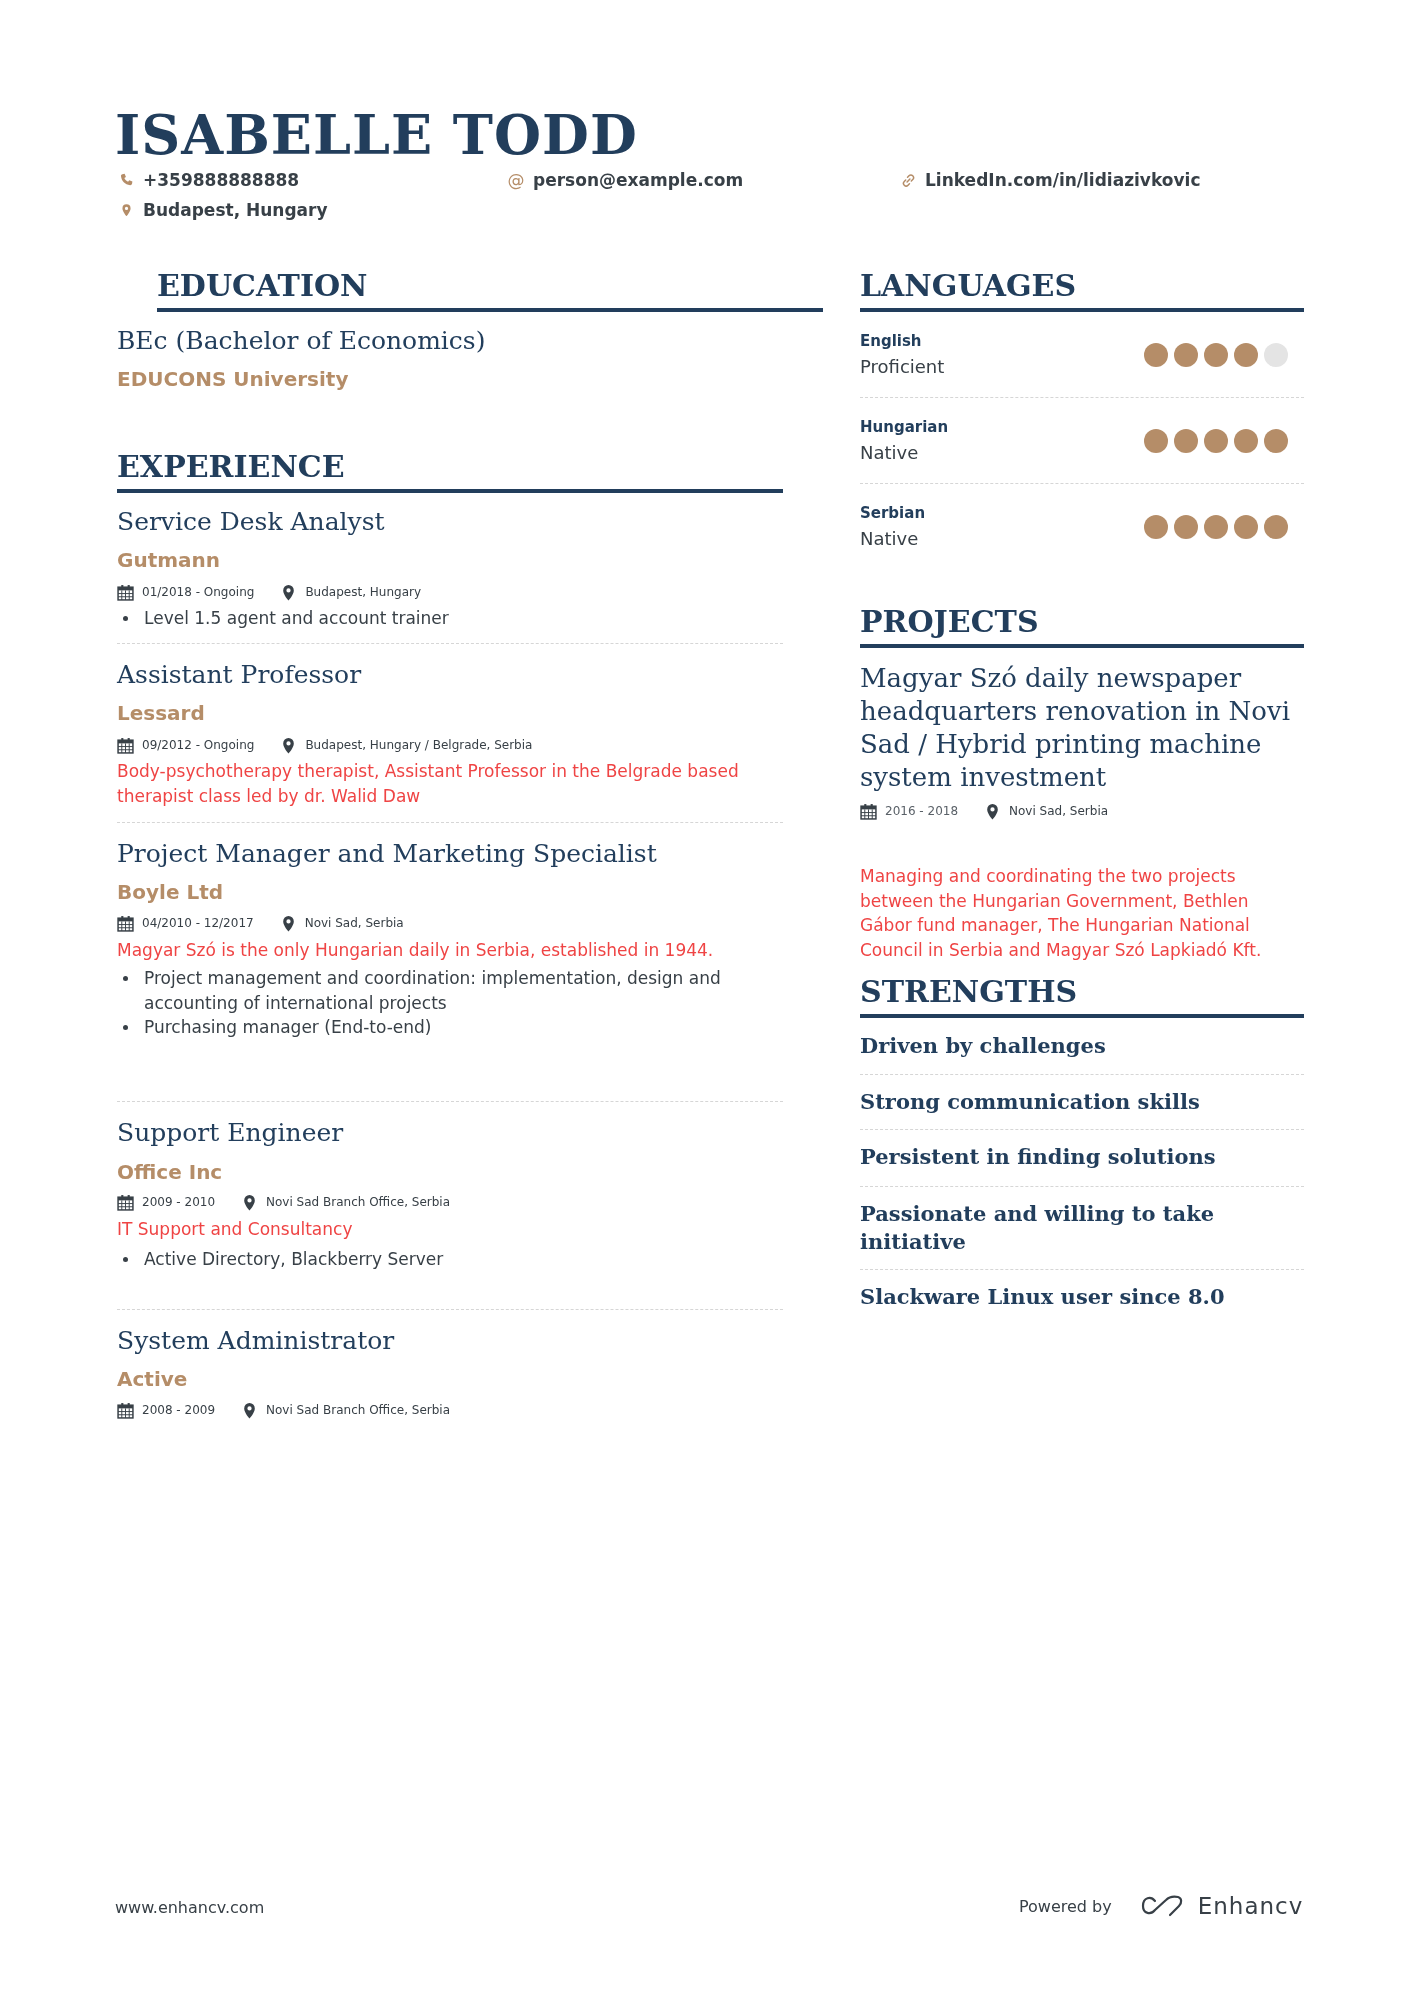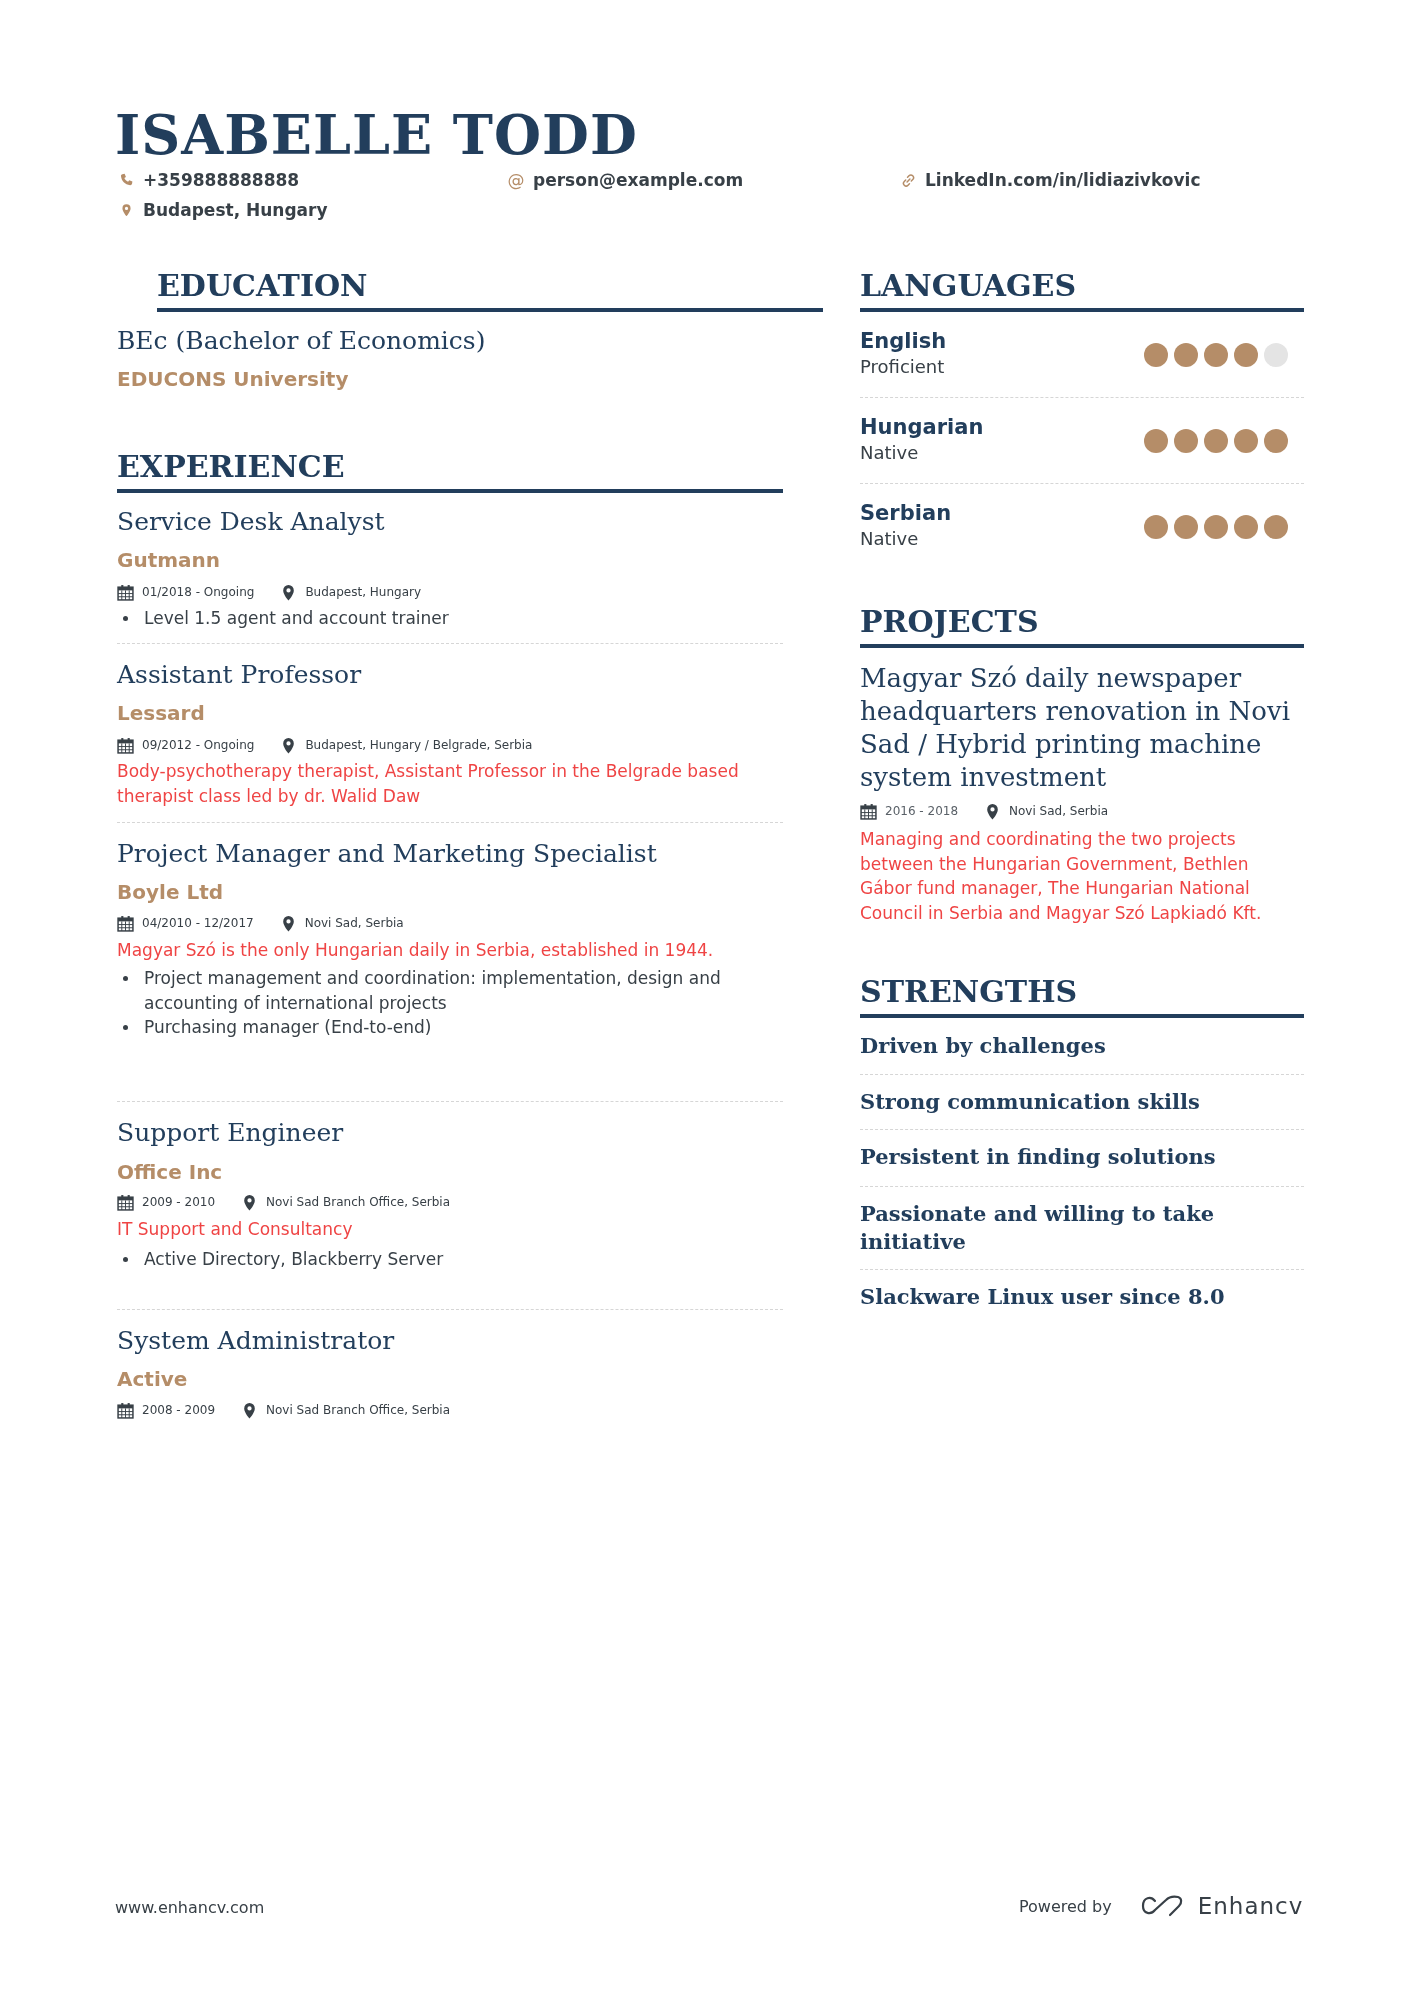--- a/index.html
+++ b/index.html
@@ -18,21 +18,21 @@
   .role { font-family:"DejaVu Serif", serif; font-size:25px; color:#223e5c; line-height:32px; white-space:nowrap; }
   .company { font-size:20px; font-weight:bold; color:#b58d68; line-height:26px; }
   .meta { font-size:12px; color:#384047; line-height:22px; display:flex; align-items:center; white-space:nowrap; }
   .meta .ic { width:17px; height:17px; margin-right:8px; display:inline-flex; }
   .meta .loc { margin-left:26px; display:flex; align-items:center; }
   .text { font-size:17px; color:#ef4444; line-height:24.5px; }
   ul.bullets { margin:0; padding:0 0 0 27px; list-style:none; }
   ul.bullets li { position:relative; font-size:17px; line-height:24.5px; color:#384047; }
   ul.bullets li::before { content:""; position:absolute; left:-21px; top:10px; width:5px; height:5px; border-radius:50%; background:#384047; }
   .dash { height:0; border-top:1.5px dashed #d6d6d6; }
-  .lang-name { font-size:21px; font-weight:bold; color:#223e5c; line-height:28px; }
+  .lang-name { font-size:15px; font-weight:bold; color:#223e5c; line-height:28px; }
   .lang-level { font-size:18px; color:#384047; line-height:24px; }
   .dots { display:flex; gap:6px; }
   .dot { width:24px; height:24px; border-radius:50%; background:#b58d68; }
   .dot.empty { background:#e4e4e4; }
   .proj-title { font-family:"DejaVu Serif", serif; font-size:26px; color:#223e5c; line-height:33px; }
   .strength { font-family:"DejaVu Serif", serif; font-weight:bold; font-size:21px; color:#223e5c; line-height:28px; }
   .footer-left { left:115px; top:1898px; font-size:16px; color:#384047; }
   .footer-right { left:1019px; top:1893px; display:flex; align-items:center; }
   .powered { font-size:16px; color:#384047; margin-right:28px; }
   .brand { font-size:23px; color:#384047; margin-left:12px; letter-spacing:1px; }
@@ -234,21 +234,21 @@
       <use href="#cal"></use>
     </svg>
   <span>2016 - 2018</span>
   <span class="loc" style="color:#384047;">
       <svg class="ic">
         <use href="#pin"></use>
       </svg>
       <span>Novi Sad, Serbia</span>
     </span>
 </div>
-<div class="abs col-right text" style="top:827px;">Managing and coordinating the two projects between the Hungarian Government, Bethlen Gábor fund manager, The Hungarian National Council in Serbia and Magyar Szó Lapkiadó Kft.</div>
+<div class="abs col-right text" style="top:864px;">Managing and coordinating the two projects between the Hungarian Government, Bethlen Gábor fund manager, The Hungarian National Council in Serbia and Magyar Szó Lapkiadó Kft.</div>
 
 <div class="abs col-right sec-title" style="top:972px;">STRENGTHS</div>
 <div class="abs col-right strength" style="top:1032px;">Driven by challenges</div>
 <div class="abs col-right dash" style="top:1074px;"></div>
 <div class="abs col-right strength" style="top:1088px;">Strong communication skills</div>
 <div class="abs col-right dash" style="top:1129px;"></div>
 <div class="abs col-right strength" style="top:1143px;">Persistent in finding solutions</div>
 <div class="abs col-right dash" style="top:1186px;"></div>
 <div class="abs col-right strength" style="top:1200px; width:400px;">Passionate and willing to take initiative</div>
 <div class="abs col-right dash" style="top:1269px;"></div>

